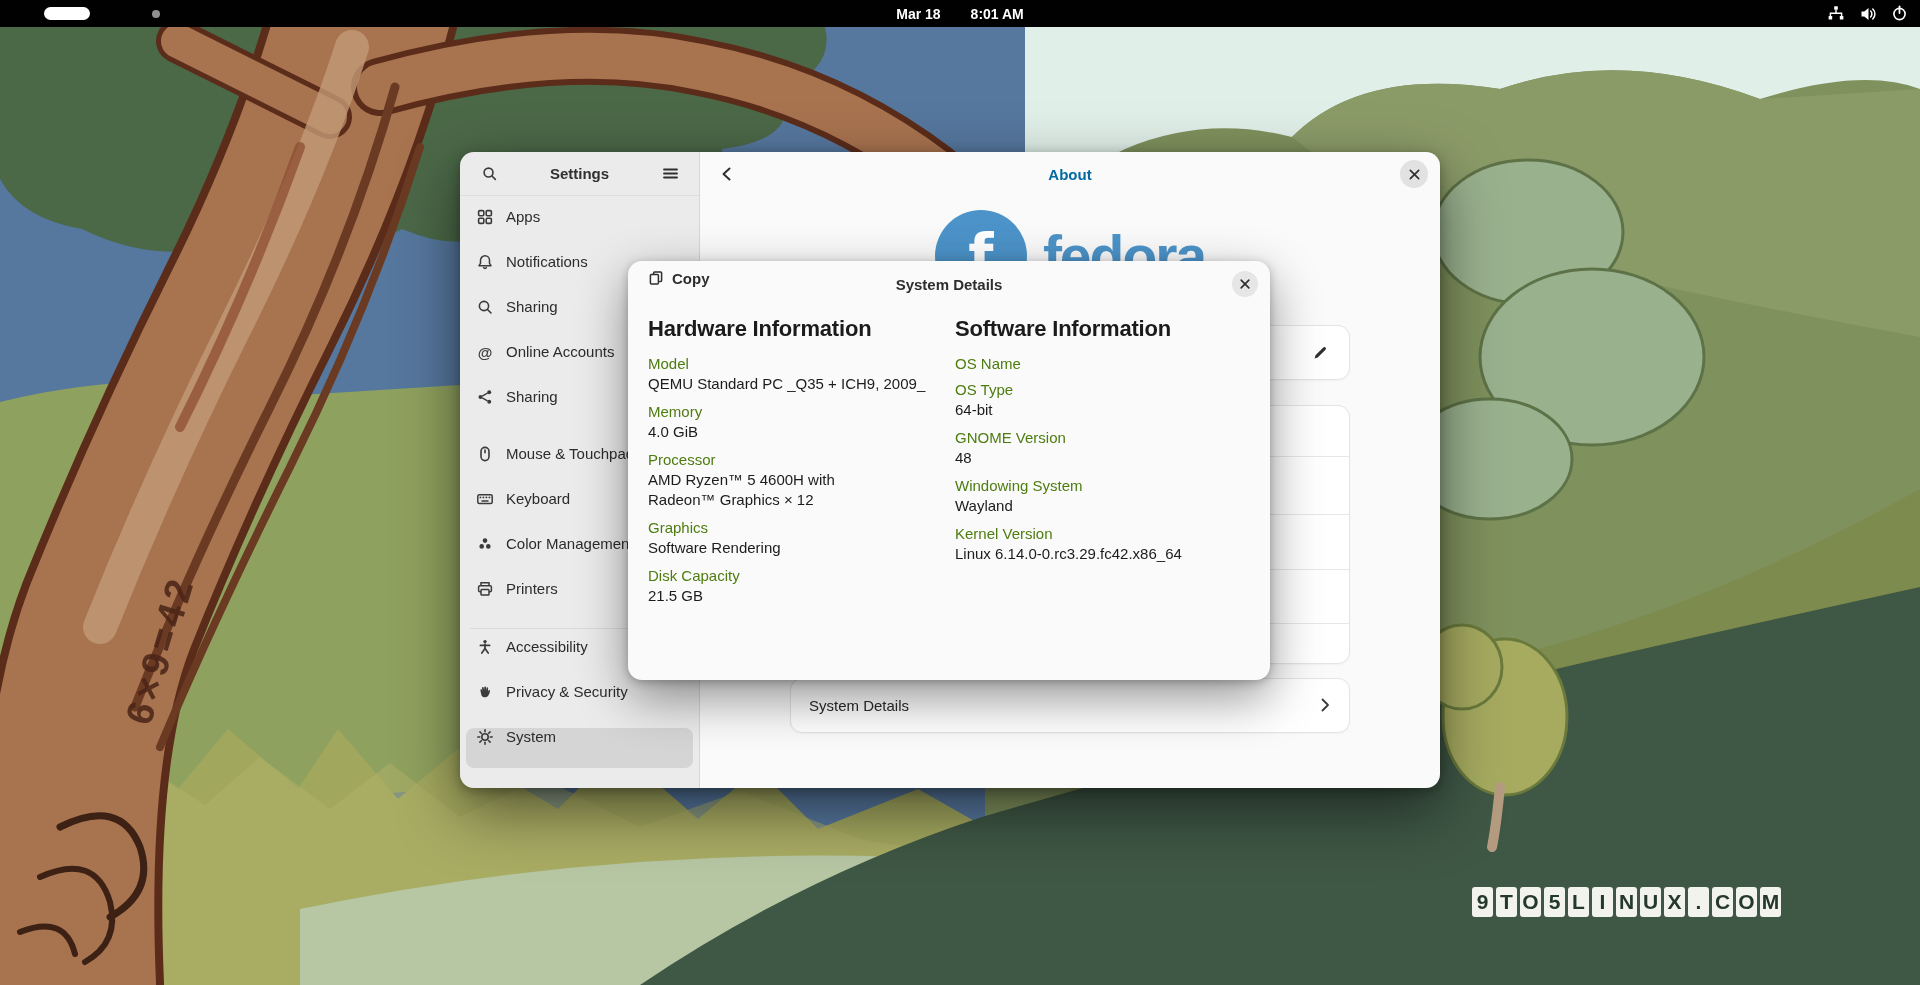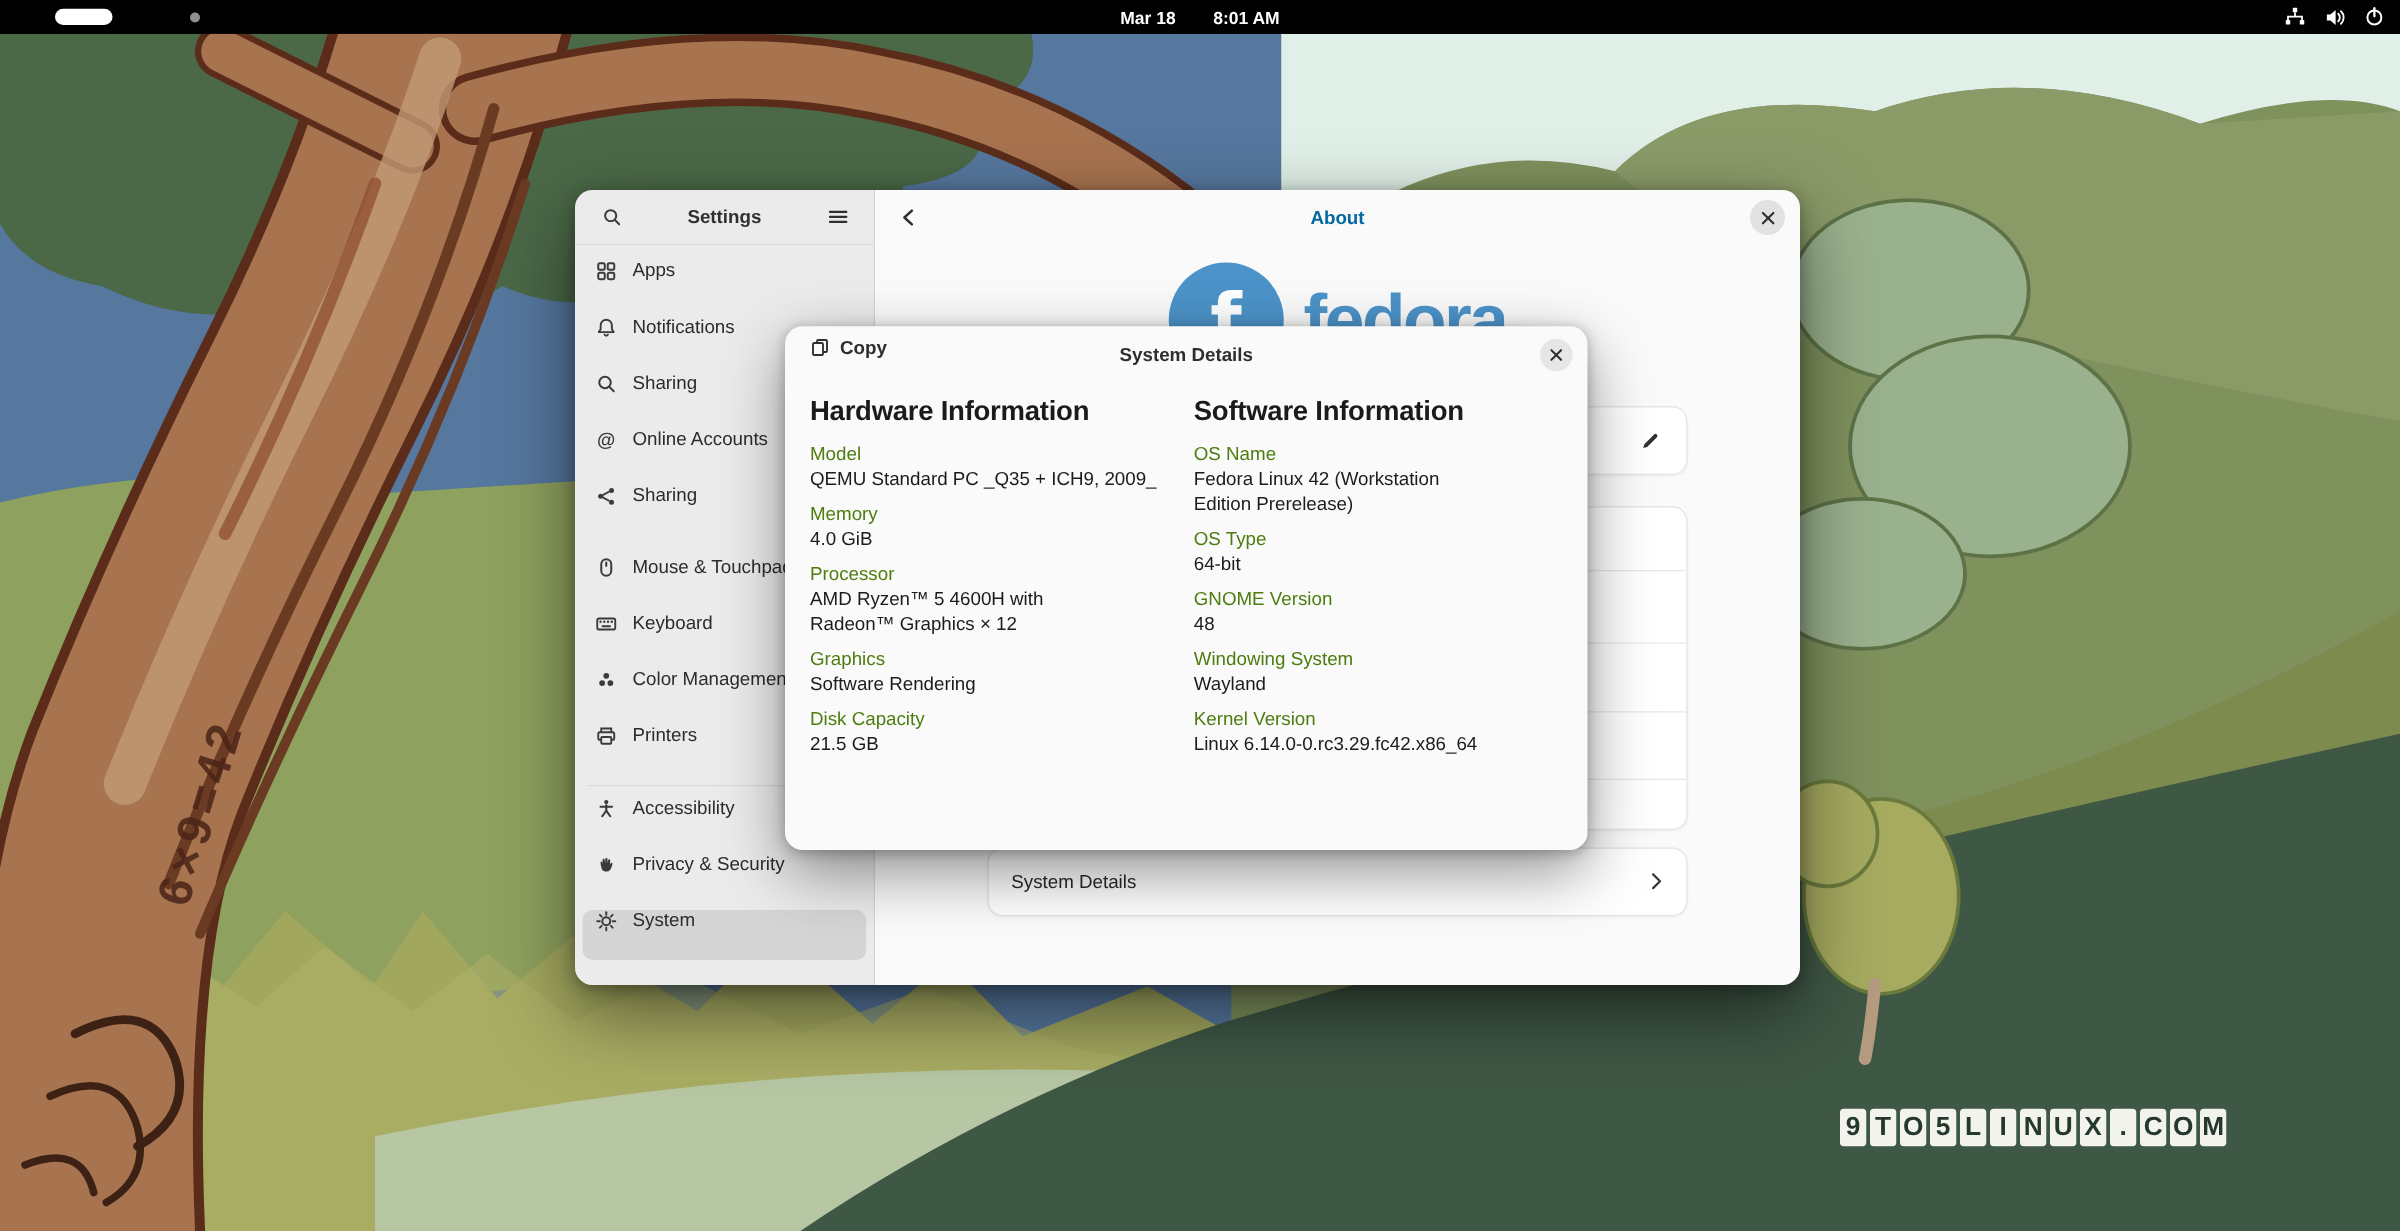--- a/index.html
+++ b/index.html
@@ -395,21 +395,20 @@
         <div class="fvalue">21.5 GB</div>
       </div>
     </div>
   </div>
 
   <div class="dcol dcol-b">
     <h2>Software Information</h2>
     <div class="fields">
       <div class="field">
         <div class="flabel">OS Name</div>
-        <div class="fvalue">Fedora Linux 42 (Workstation Edition Prerelease)</div>
       </div>
       <div class="field">
         <div class="flabel">OS Type</div>
         <div class="fvalue">64-bit</div>
       </div>
       <div class="field">
         <div class="flabel">GNOME Version</div>
         <div class="fvalue">48</div>
       </div>
       <div class="field">

